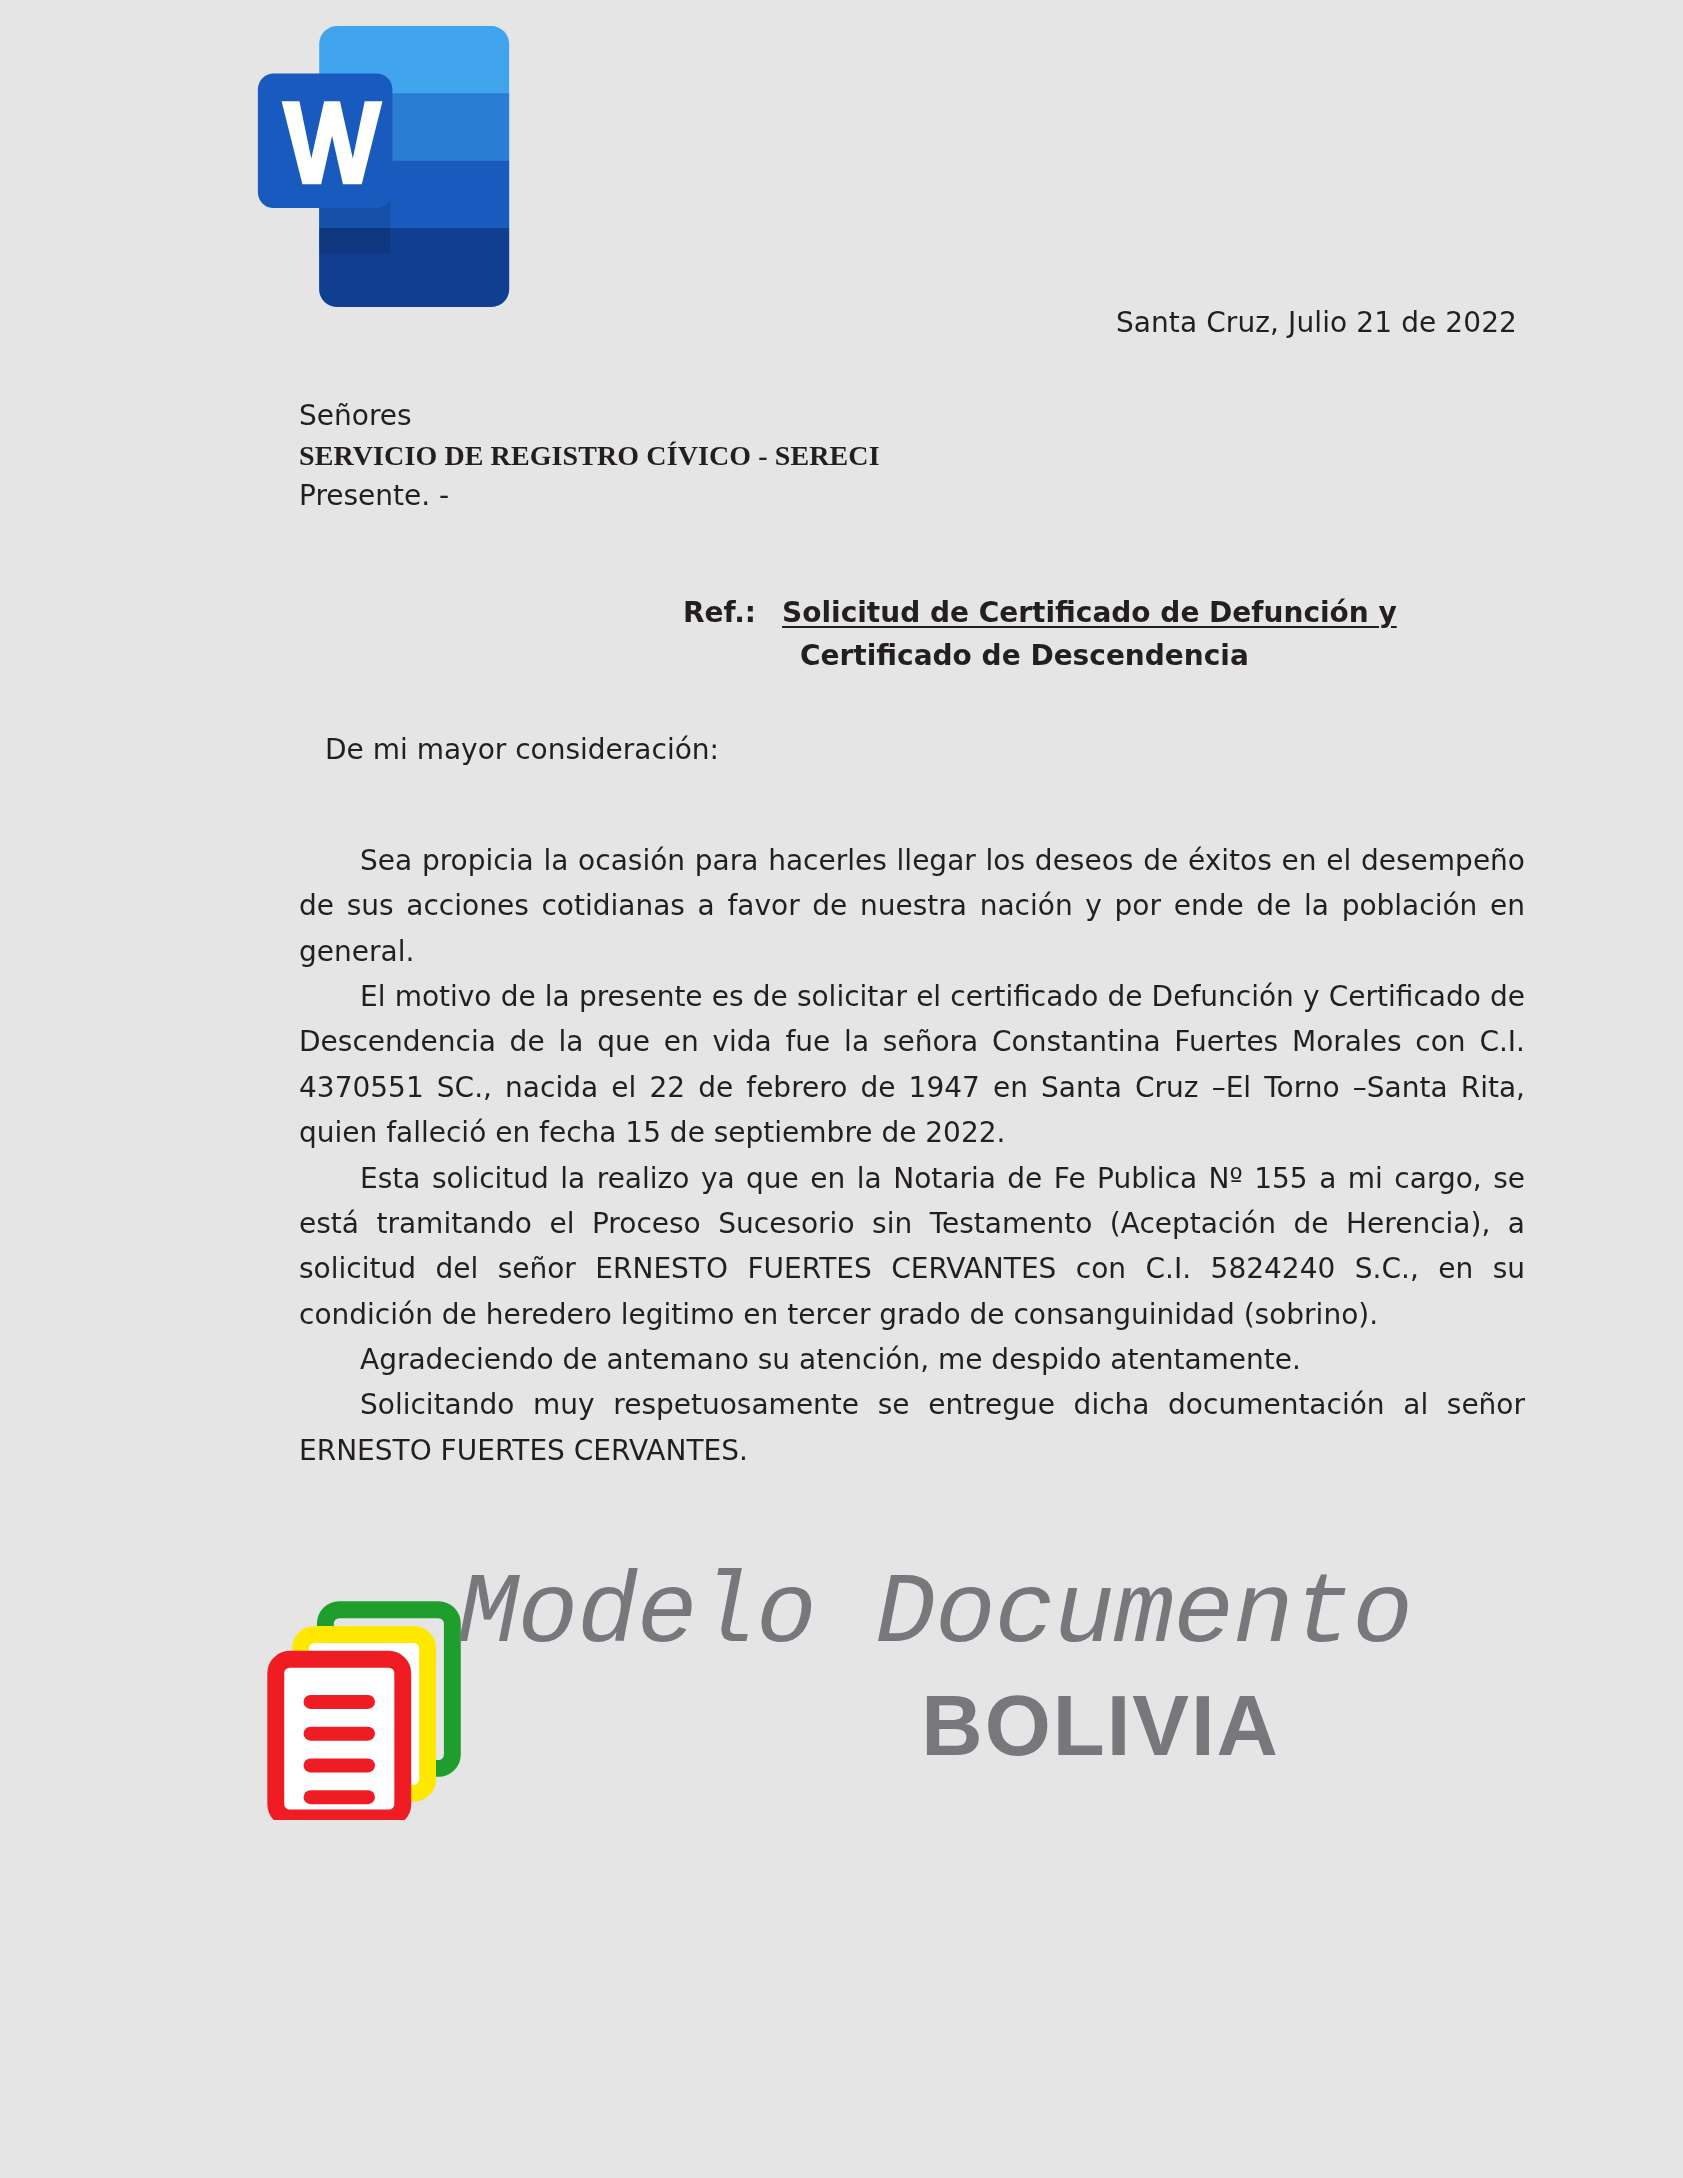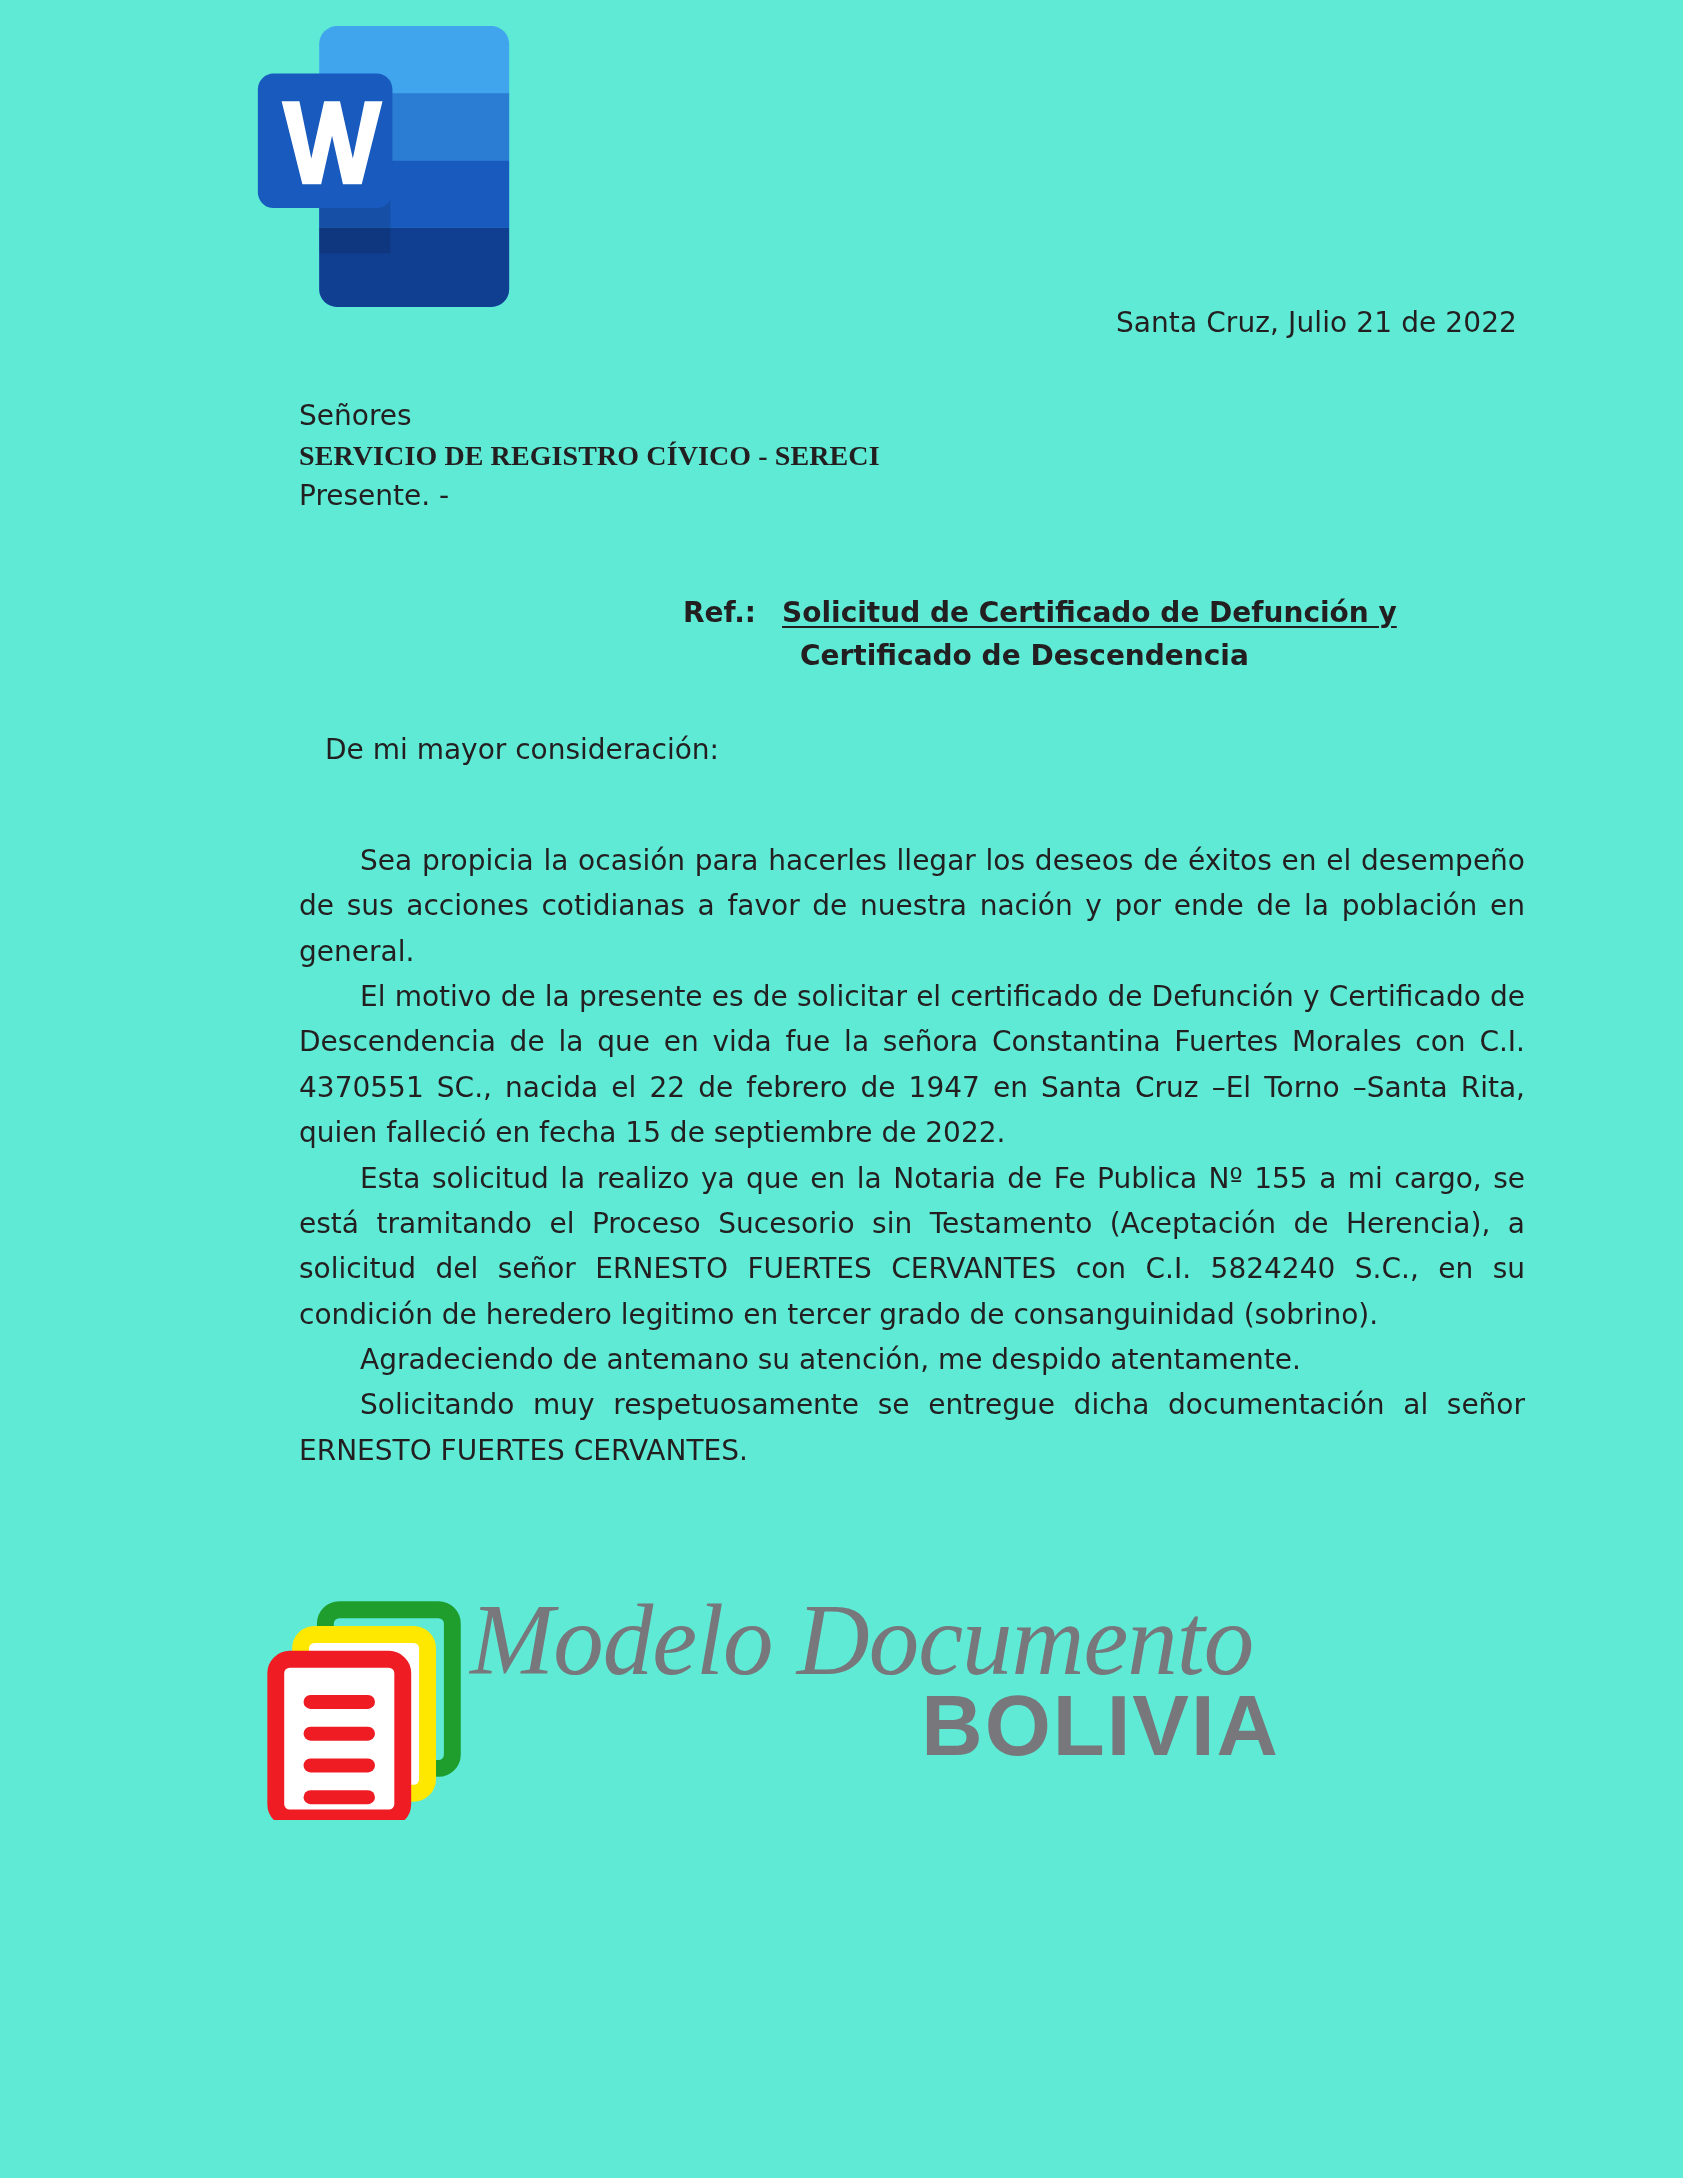--- a/index.html
+++ b/index.html
@@ -13,21 +13,21 @@
     font-family: "DejaVu Sans", sans-serif;
     color: #231f20;
     position: relative;
     overflow: hidden;
   }
 
   .page {
     position: relative;
     width: 1683px;
     height: 2178px;
-    background: #5eead4;
+    background: #e5e5e5;
   }
 
   
   .word-logo {
     position: absolute;
     left: 246px;
     top: 8px;
     width: 275px;
     height: 317px;
   }
@@ -122,30 +122,29 @@
   .brand-text {
     position: absolute;
     left: 210px;
     top: 0px;
     width: 980px;
     height: 277px;
   }
   .brand-title {
     position: absolute;
     left: 0;
-    top: 28px;
+    top: 2px;
     width: 980px;
-    font-family: Liberation Serif, serif;
+    font-family: Liberation Mono, monospace;
     font-style: italic;
     font-size: 101px;
     line-height: 1;
     color: #77777c;
     letter-spacing: -1px;
     white-space: nowrap;
-    margin-left: 12px;
   }
   .brand-sub {
     position: absolute;
     left: 0;
     top: 121px;
     width: 822px;
     text-align: right;
     font-family: Liberation Sans, sans-serif;
     font-weight: bold;
     font-size: 85px;

